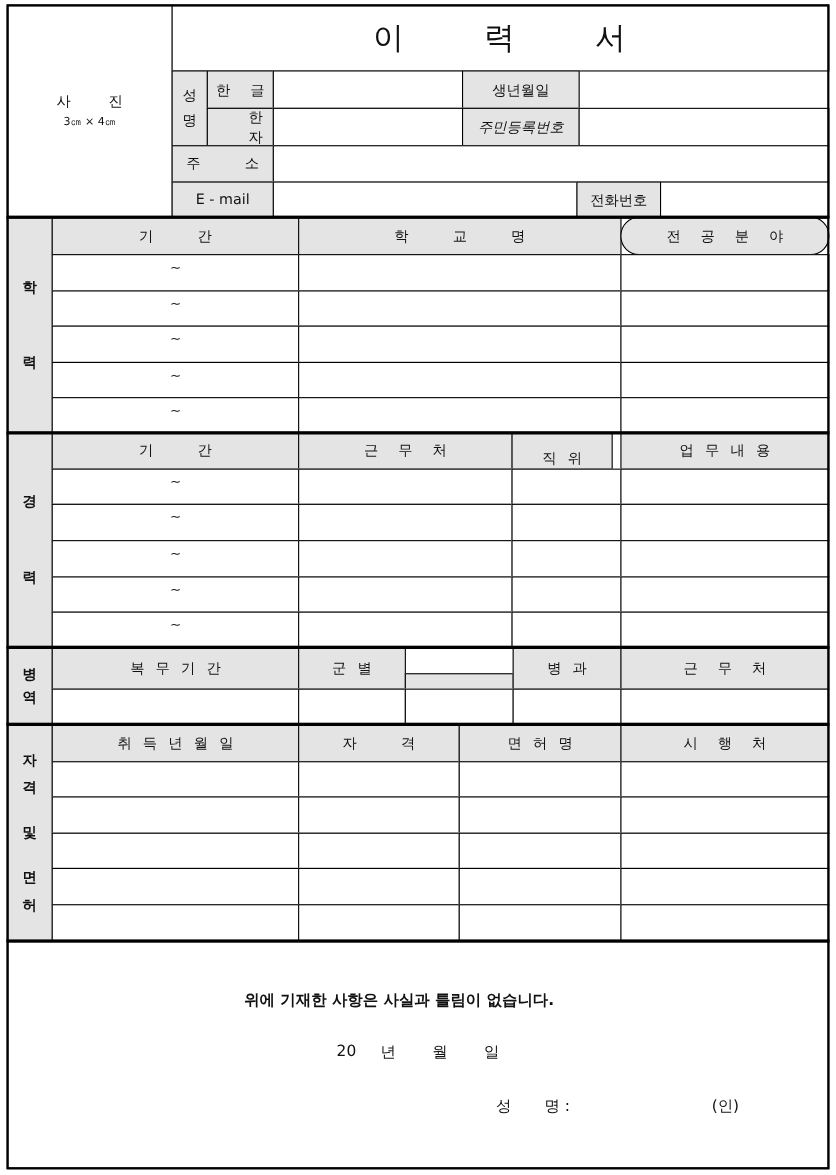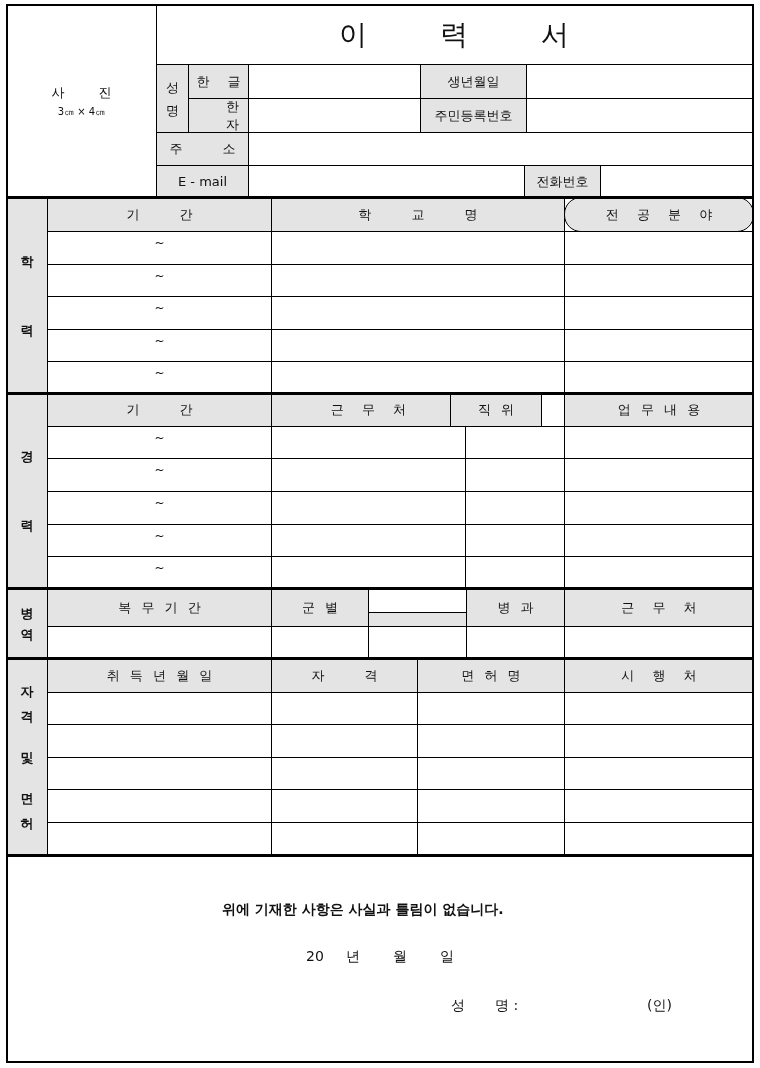--- a/index.html
+++ b/index.html
@@ -40,21 +40,21 @@
   </div>
   <div class="c" style="left:248px;top:64px;width:173px;height:35px;"></div>
   <div class="c g" style="left:420px;top:64px;width:107px;height:35px;">
     <span>생년월일</span>
   </div>
 
   <div class="c g sp" style="left:188px;top:98px;width:61px;height:35px;padding-left:37px;">
     <span>한 자</span>
   </div>
   <div class="c" style="left:248px;top:98px;width:173px;height:35px;"></div>
-  <div class="c g" style="left:420px;top:98px;width:107px;height:35px;">
+  <div class="c g" style="left:420px;top:98px;width:107px;height:35px;font-style:italic;">
     <span>주민등록번호</span>
   </div>
   <div class="c" style="left:526px;top:98px;width:228px;height:35px;"></div>
 
   <div class="c g wide" style="left:156px;top:132px;width:93px;height:34px;">
     <span>주 소</span>
   </div>
   <div class="c" style="left:248px;top:132px;width:506px;height:34px;"></div>
 
   <div class="c g" style="left:156px;top:165px;width:93px;height:33px;">
@@ -113,21 +113,21 @@
   <div class="c g vert" style="left:6px;top:393px;width:42px;height:196px;">
     <span style="margin-bottom:56px;font-weight:bold;">경</span>
     <span style="font-weight:bold;">력</span>
   </div>
   <div class="c g wide" style="left:47px;top:393px;width:225px;height:34px;">
       <span>기 간</span>
     </div>
   <div class="c g sp" style="left:271px;top:393px;width:195px;height:34px;">
       <span>근 무 처</span>
     </div>
-  <div class="c g" style="left:450px;top:393px;width:92px;height:34px;word-spacing:6px;">
+  <div class="c g" style="left:465px;top:393px;width:92px;height:34px;word-spacing:6px;align-items:flex-end;">
       <span>직 위</span>
     </div>
   <div class="c g" style="left:564px;top:393px;width:190px;height:34px;word-spacing:6px;">
       <span>업 무 내 용</span>
     </div>
 
   <div class="c tilde" style="left:47px;top:426px;width:225px;height:33px;">
       <span>~</span>
     </div>
   <div class="c" style="left:271px;top:426px;width:195px;height:33px;"></div>

